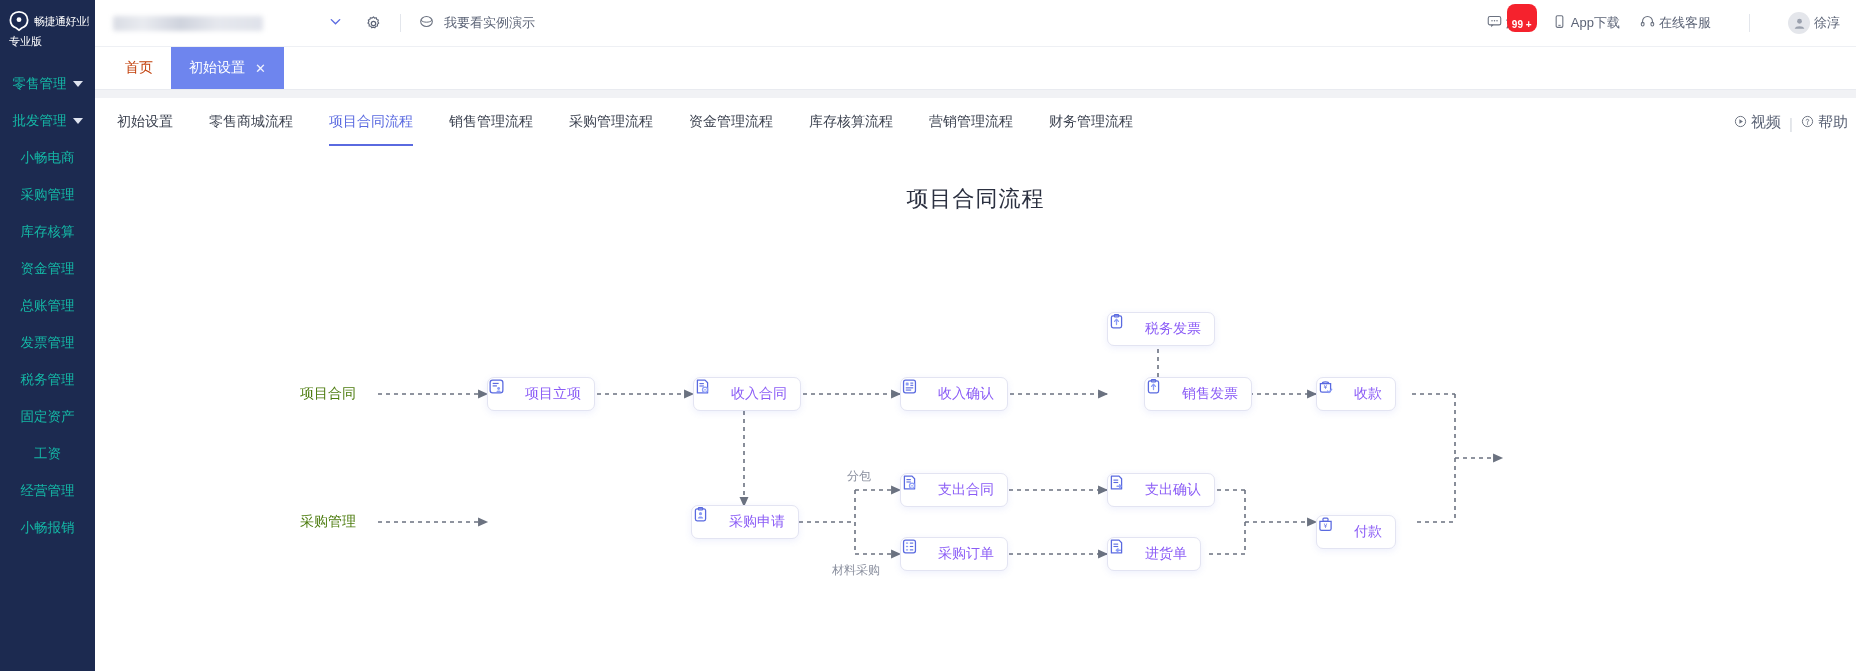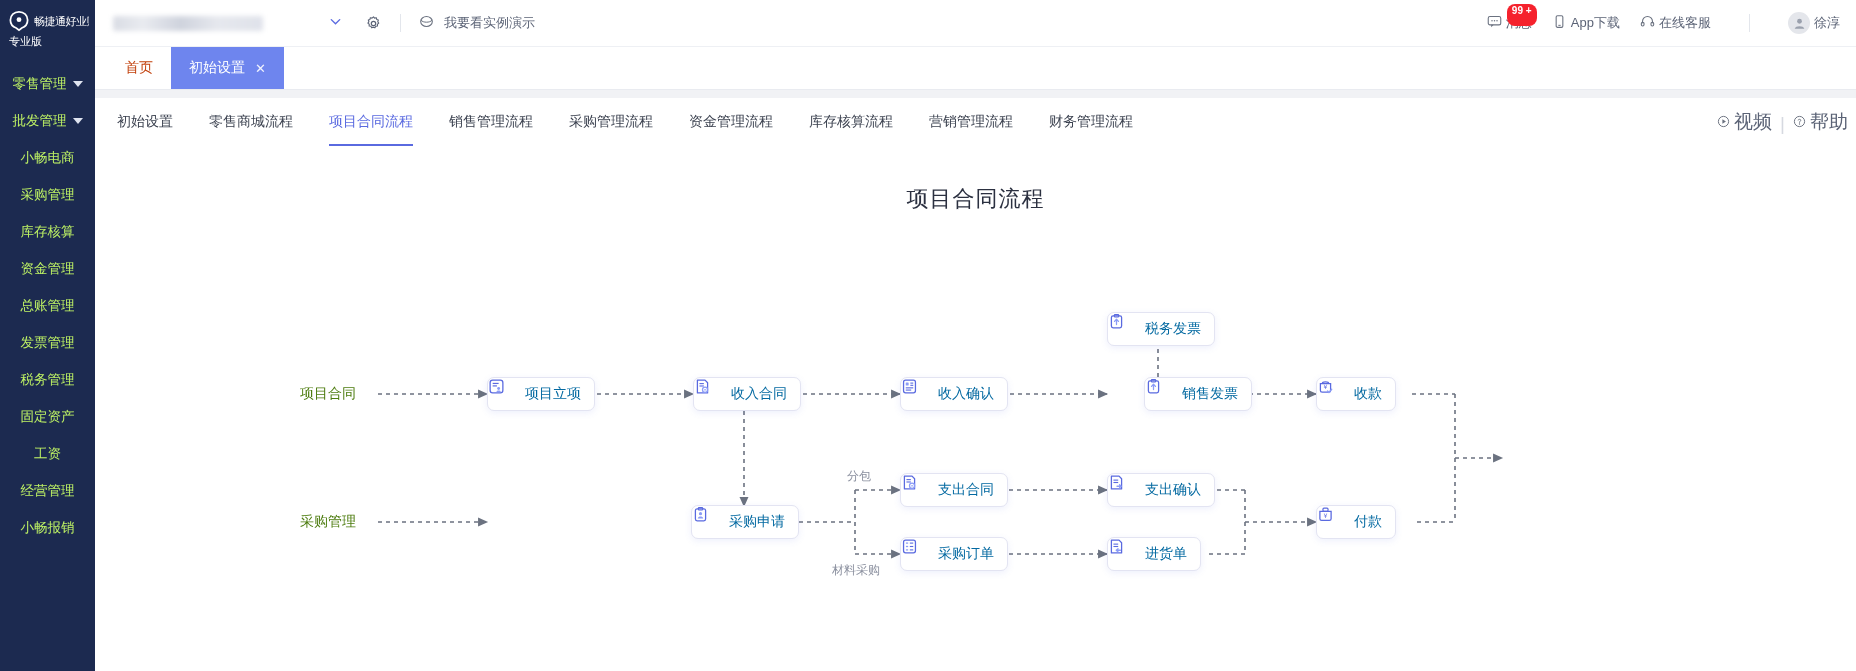--- a/index.html
+++ b/index.html
@@ -21,21 +21,21 @@
   .brand-row { display:flex; align-items:center; gap:4px; }
   .brand-logo { width:22px; height:22px; flex:0 0 22px; }
   .brand-name {
     color:#fff; font-size:11px; line-height:13px; letter-spacing:-0.5px;
     white-space:nowrap; overflow:hidden;
   }
   .brand-sub { color:#fff; font-size:11px; margin-top:2px; padding-left:1px; }
   .menu { margin-top:12px; }
   .menu-item {
     height:37px; display:flex; align-items:center; justify-content:center;
-    color:#bef264; font-size:13.5px; cursor:pointer; position:relative;
+    color:#14b8a6; font-size:13.5px; cursor:pointer; position:relative;
     gap:6px;
   }
   .caret {
     width:0;height:0;border-left:5px solid transparent;border-right:5px solid transparent;
     border-top:6px solid #dfe4f0; display:inline-block;
   }
 
   
   .main { flex:1; display:flex; flex-direction:column; height:671px; background:#fff; min-width:0; }
 
@@ -51,21 +51,21 @@
     filter:blur(2.5px); border-radius:2px;
   }
   .chev { margin-left:auto; color:#5a6ae0; font-size:13px; }
   .hdr-gear { margin-left:22px; color:#5b6376; display:flex; align-items:center; }
   .hdr-divider { width:1px;height:18px;background:#e3e6ec; margin:0 18px; }
   .demo-link { display:flex; align-items:center; gap:10px; color:#5b6376; font-size:13px; cursor:pointer; }
   .hdr-right { margin-left:auto; display:flex; align-items:center; gap:20px; padding-right:6px; }
   .hdr-btn { display:flex; align-items:center; gap:4px; color:#5b6376; font-size:13px; cursor:pointer; position:relative; }
   .badge {
     position:absolute; top:-10px; left:20px; background:#f5222d; color:#fff;
-    font-size:10px; line-height:14px; height:22px; padding:0 5px; border-radius:8px;
+    font-size:10px; line-height:14px; height:15px; padding:14px 5px; border-radius:8px;
     font-weight:bold; white-space:nowrap;
   }
   .avatar { width:22px;height:22px;border-radius:50%;background:#e4e6eb; display:flex;align-items:center;justify-content:center; }
   .user-name { color:#5b6376; font-size:13px; }
 
   
   .tabstrip {
     height:43px; flex:0 0 43px; background:#fff; display:flex; align-items:stretch;
     padding-left:12px; border-bottom:1px solid #e9ebf0;
   }
@@ -86,38 +86,38 @@
   .subtab {
     font-size:14px; color:#3c4250; margin-right:36px; cursor:pointer;
     height:48px; display:flex; align-items:center; position:relative; white-space:nowrap;
   }
   .subtab.active { color:#5a6ae0; }
   .subtab.active::after {
     content:""; position:absolute; left:0; right:0; bottom:0; height:2px; background:#5a6ae0;
   }
   .subtabs-right {
     margin-left:auto; display:flex; align-items:flex-end; gap:6px;
-    padding-right:8px; font-size:19px; color:#5b6376; white-space:nowrap;
+    padding-right:8px; font-size:15px; color:#5b6376; white-space:nowrap;
   }
   .sr-item { display:flex; align-items:center; gap:4px; cursor:pointer; }
   .sr-sep { color:#d6d9e0; margin:0 2px; }
 
   
   .canvas { flex:1; position:relative; background:#fff; overflow:hidden; }
   .chart-title {
     position:absolute; left:0; right:0; top:38px; text-align:center;
     font-size:22px; color:#2b3040; letter-spacing:1px;
   }
   .flow { position:absolute; left:0; top:0; width:100%; height:100%; }
   .flow svg { position:absolute; left:0; top:0; }
 
   .node {
     position:absolute; display:flex; align-items:center; gap:7px;
     background:#fff; border:1px solid #e3e4f2; border-radius:7px;
-    padding:0 13px; height:34px; font-size:14px; color:#0369a1;
+    padding:0 13px; height:34px; font-size:14px; color:#8b5cf6;
     box-shadow:0 2px 7px rgba(90,106,224,.10); white-space:nowrap; cursor:pointer;
   }
   .node .ico { width:17px;height:17px;flex:0 0 17px;display:block; }
   .rowlabel {
     position:absolute; font-size:14px; color:#4d7c0f; white-space:nowrap;
   }
   .edgelabel {
     position:absolute; font-size:12px; color:#8a8f9e; white-space:nowrap;
   }
 </style>
@@ -525,21 +525,21 @@
             <svg viewBox="0 0 20 20" width="17" height="17">
               <path d="M4 2.5 H13 L16 5.5 V17.5 H4 Z" fill="none" stroke="#5a6ae0" stroke-width="1.5" stroke-linejoin="round"></path>
               <line x1="6.4" y1="7.2" x2="12" y2="7.2" stroke="#5a6ae0" stroke-width="1.3"></line>
               <line x1="6.4" y1="10" x2="12" y2="10" stroke="#5a6ae0" stroke-width="1.3"></line>
               <path d="M14.6 14.4 H9.8 M11.8 12.6 L9.6 14.4 L11.8 16.2" fill="none" stroke="#8b9cf7" stroke-width="1.5" stroke-linecap="round" stroke-linejoin="round"></path>
             </svg>
           </span>
           <span>进货单</span>
         </div>
 
-        <div class="node" style="left:1221px; top:359px;">
+        <div class="node" style="left:1221px; top:369px;">
           <span class="ico">
             <svg viewBox="0 0 20 20" width="17" height="17">
               <path d="M3.4 6.4 H16.6 V15 A2 2 0 0 1 14.6 17 H5.4 A2 2 0 0 1 3.4 15 Z" fill="none" stroke="#5a6ae0" stroke-width="1.5"></path>
               <rect x="7" y="2.6" width="6" height="3.6" rx="1.2" fill="none" stroke="#5a6ae0" stroke-width="1.4"></rect>
               <text x="10" y="14.1" font-size="7.4" fill="#5a6ae0" text-anchor="middle" font-family="DejaVu Sans">¥</text>
             </svg>
           </span>
           <span>付款</span>
         </div>
 

